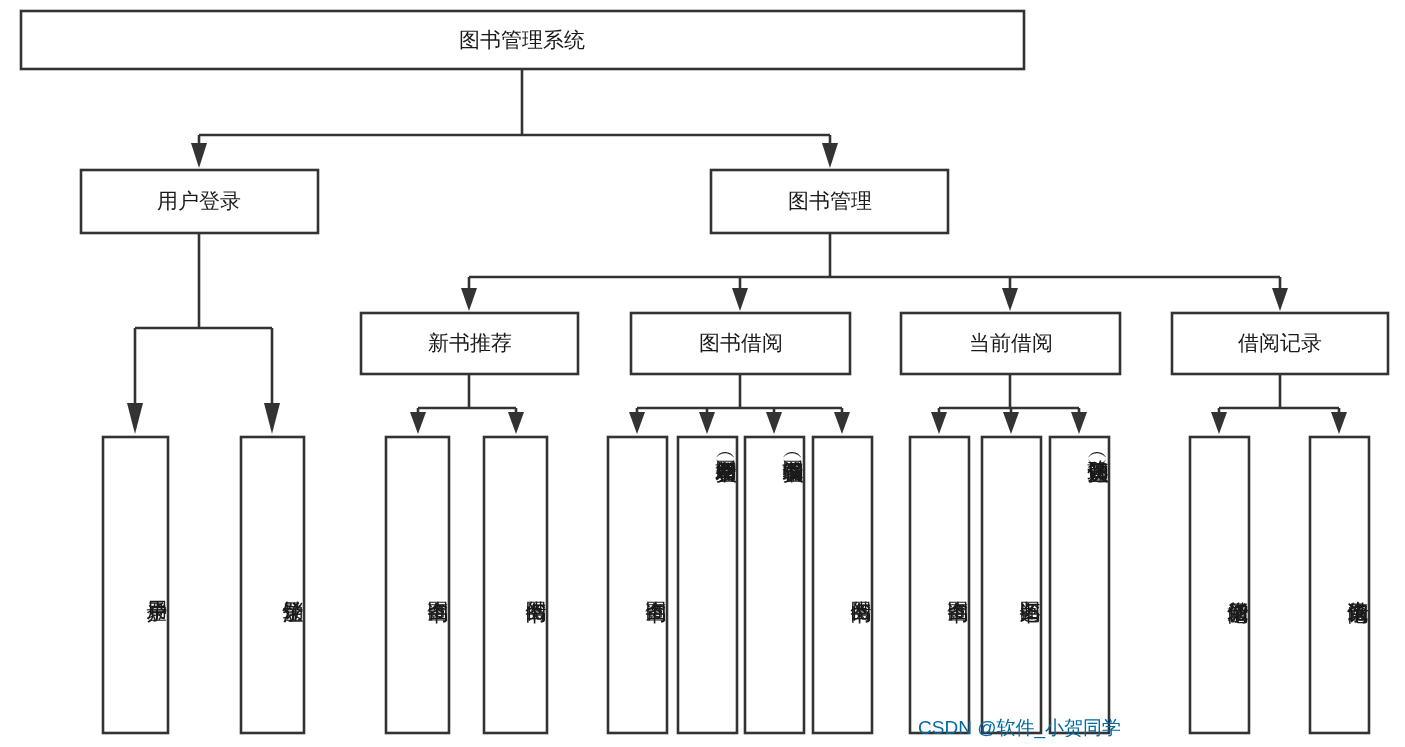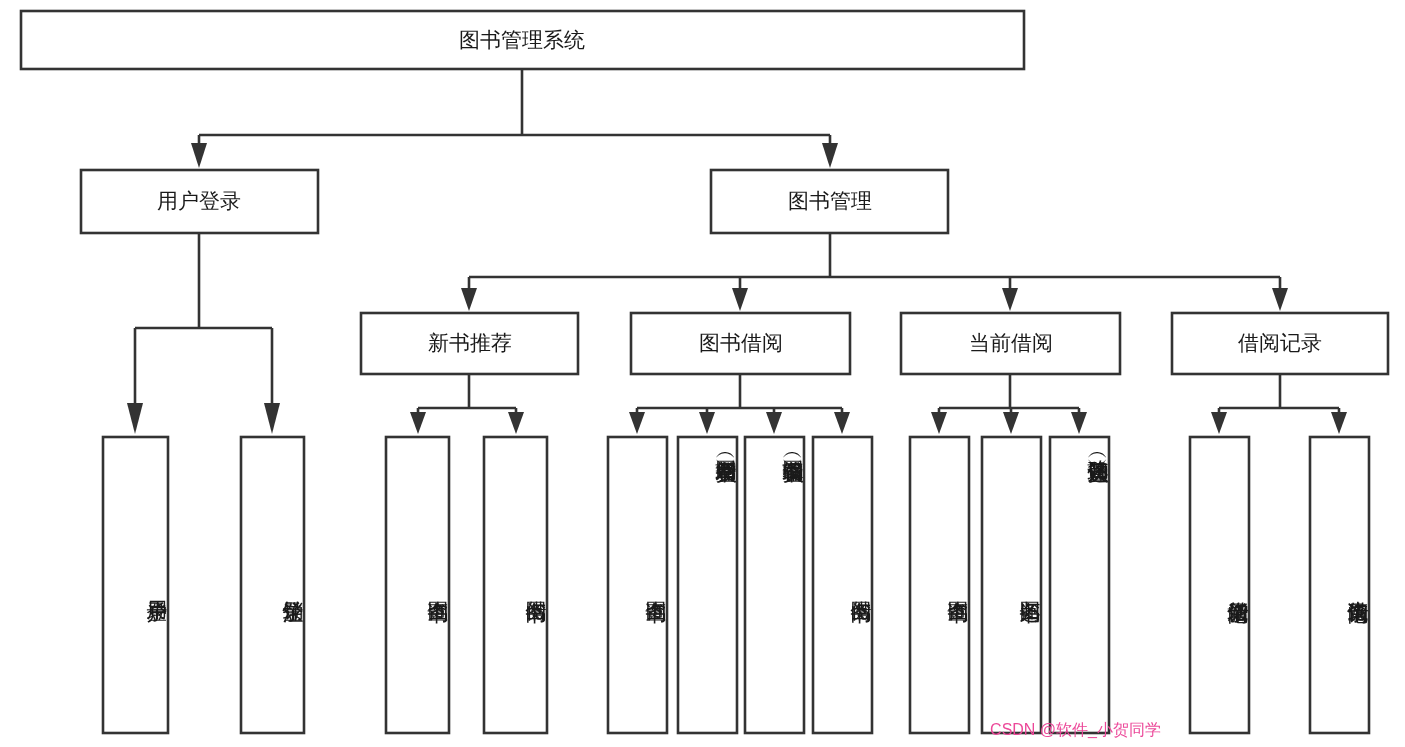--- a/index.html
+++ b/index.html
@@ -11,21 +11,20 @@
     width: 1405px;
     height: 747px;
     font-family: "Liberation Sans", sans-serif;
     overflow: hidden;
     position: relative;
   }
   #diagram-root {
     position: relative;
     width: 1131px;
     height: 747px;
-    padding-left: 40px;
   }
   svg.diagram-svg {
     position: absolute;
     left: 0;
     top: 0;
     width: 1405px;
     height: 747px;
   }
   .node-box {
     fill: #ffffff;
@@ -63,22 +62,22 @@
     display: flex;
     align-items: flex-start;
     justify-content: center;
     pointer-events: none;
   }
   .watermark {
     position: absolute;
     right: 10px;
     bottom: 6px;
     font-family: "Liberation Sans", sans-serif;
-    font-size: 16px;
-    color: #ec4899;
+    font-size: 19px;
+    color: #0369a1;
     white-space: nowrap;
   }
 </style>
 </head>
 <body>
 
 <div id="diagram-root">
 
   <svg class="diagram-svg" viewBox="0 0 1405 747">
     <defs></defs>

